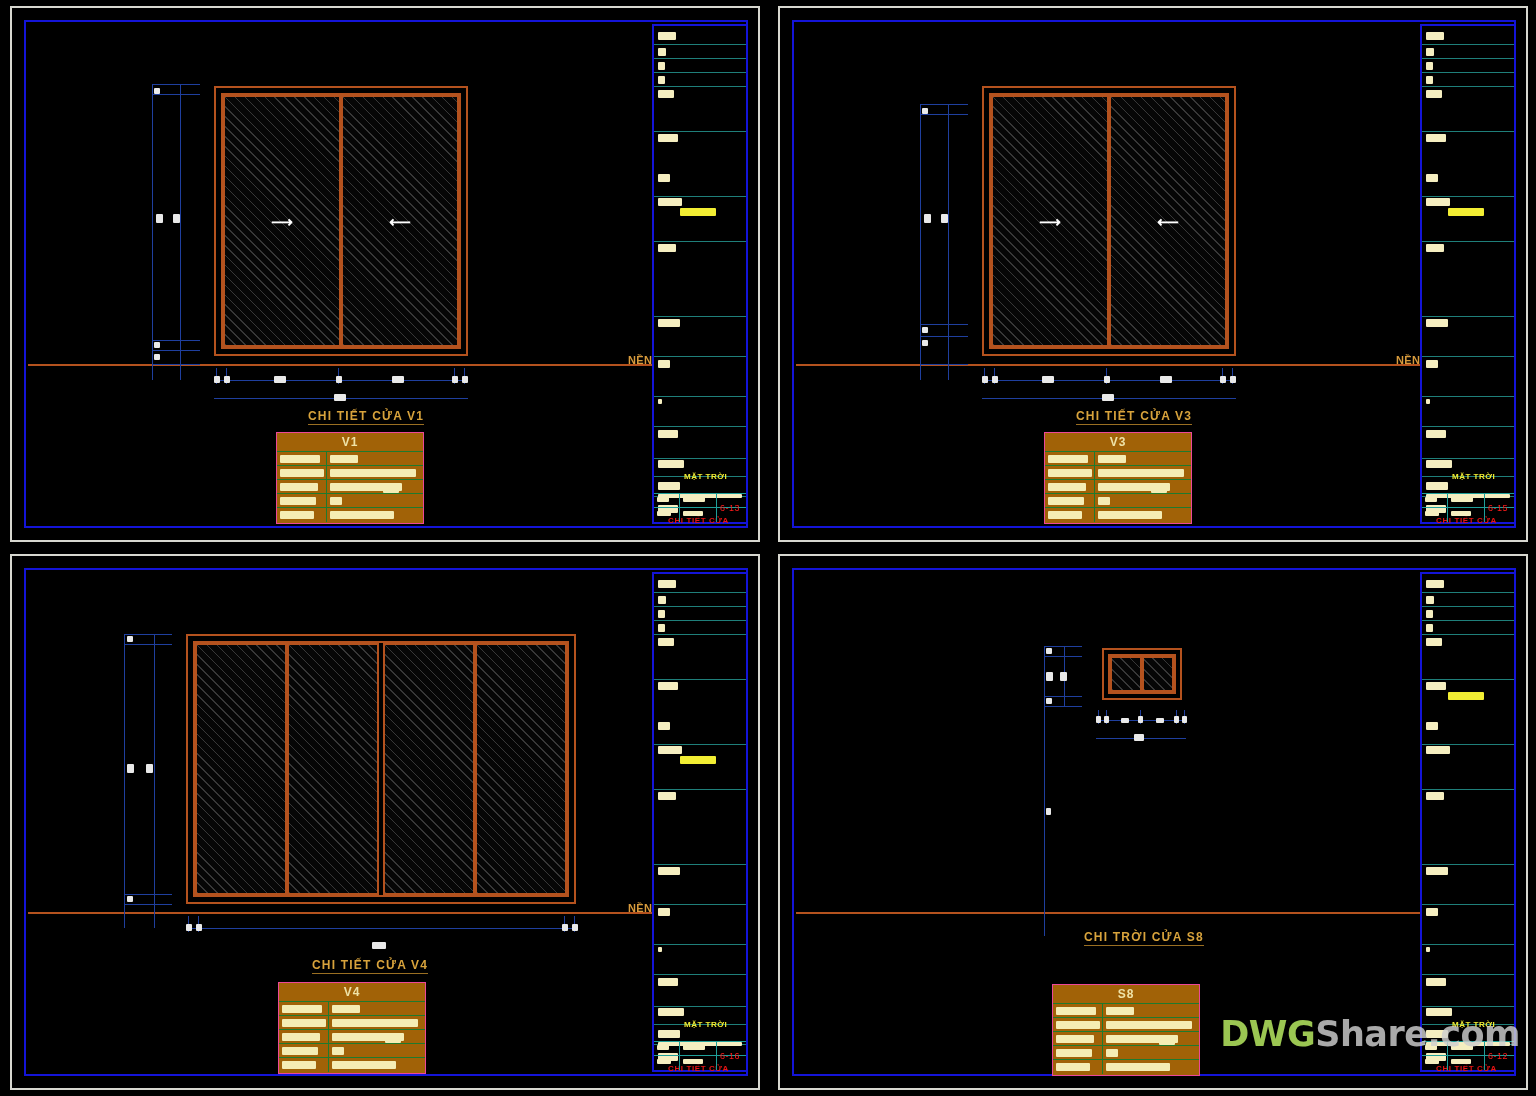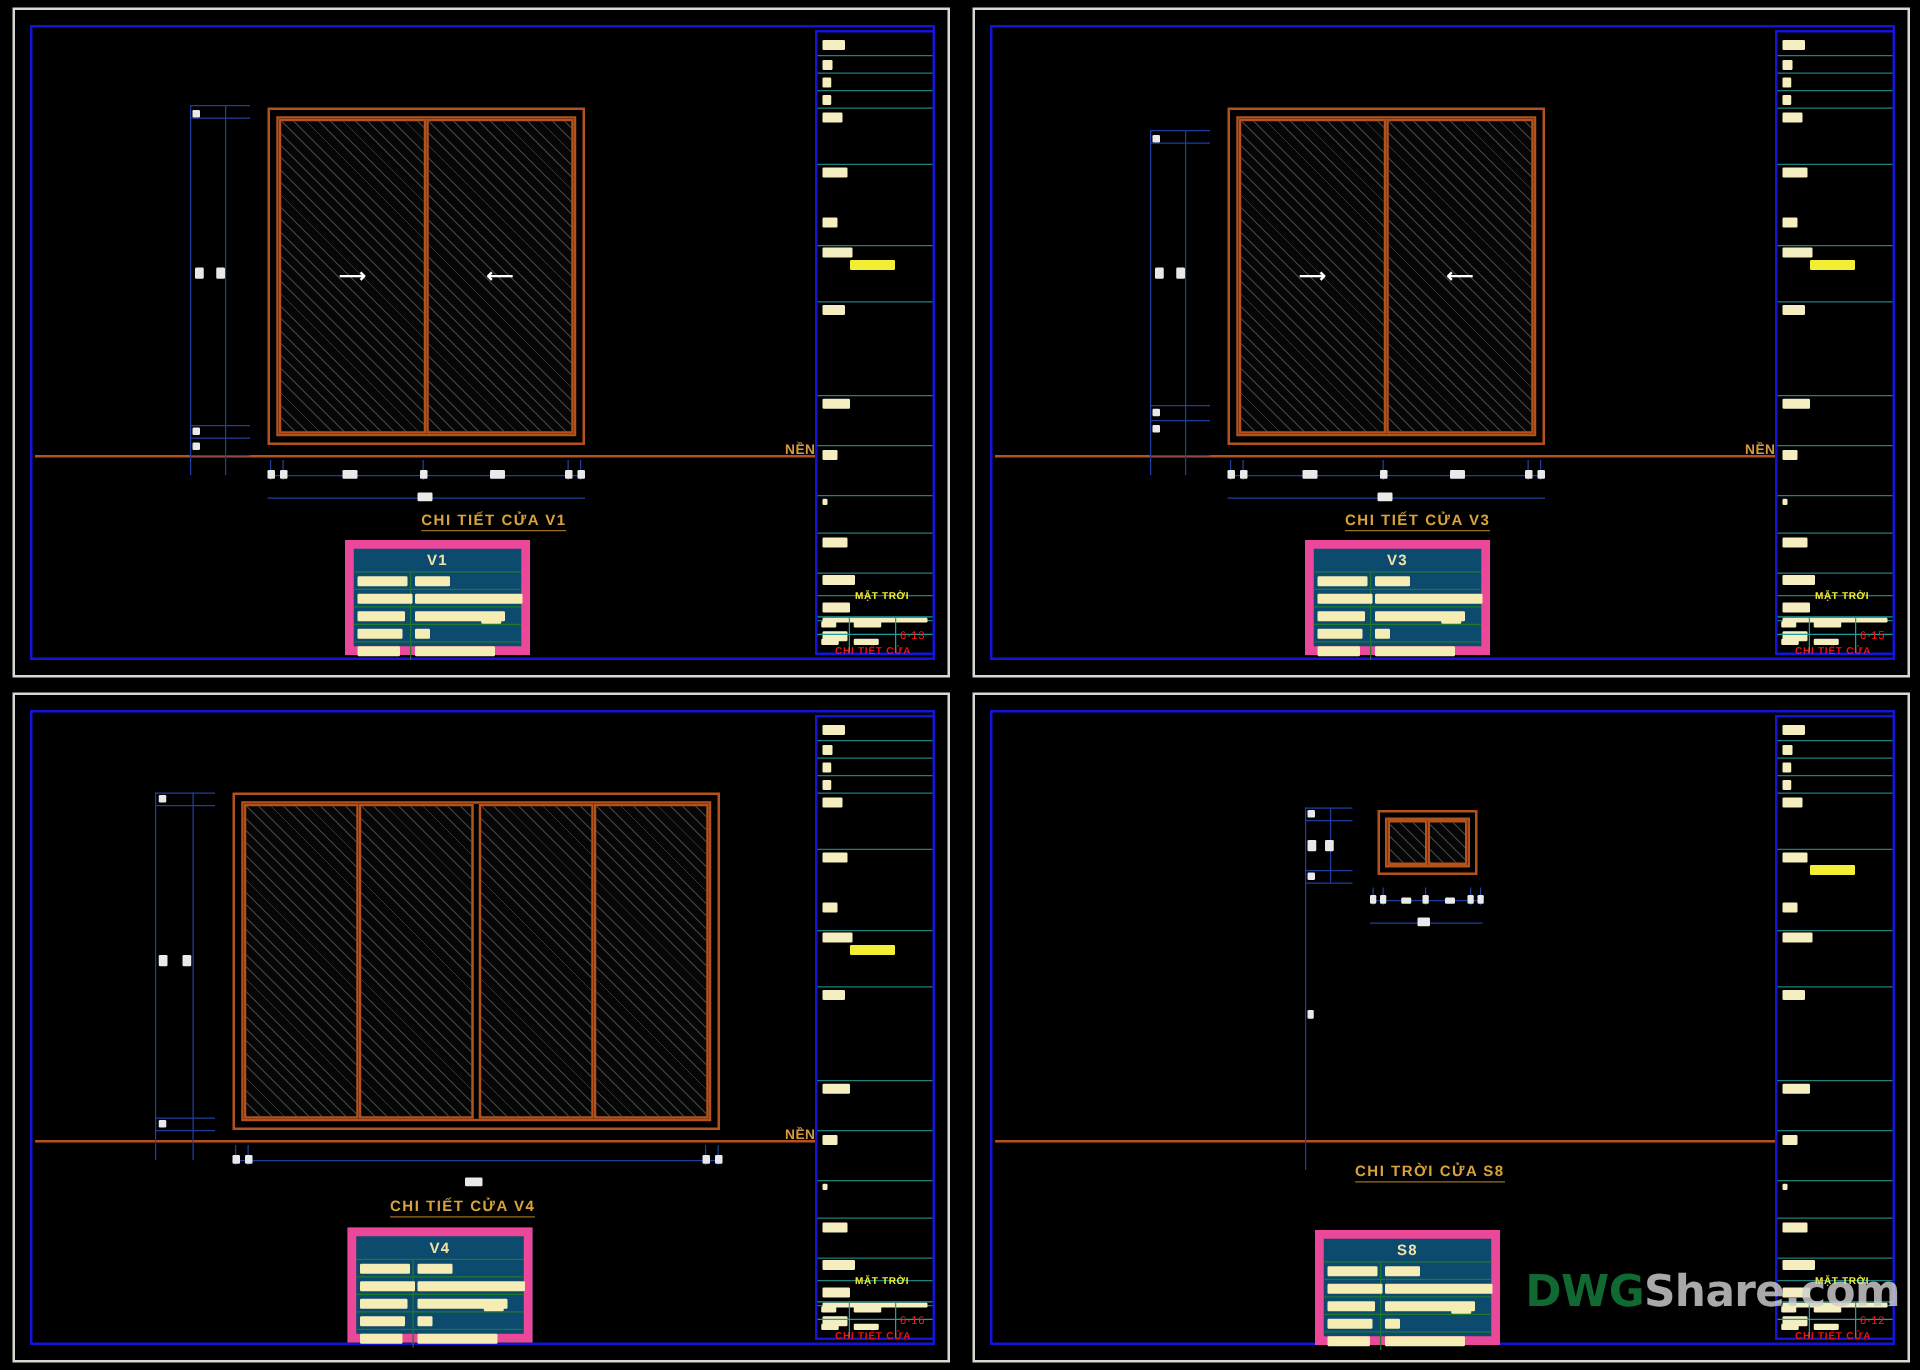--- a/index.html
+++ b/index.html
@@ -37,21 +37,21 @@
   .dimline.h{height:1px;}
   .dimline.v{width:1px;}
   .dimtxt{position:absolute;background:#e9e9e9;height:7px;border-radius:1px;}
   .dimtxt.v{width:7px;height:9px;}
 
   
   .dwg-title{position:absolute;color:#d8a33c;font-size:12px;font-weight:bold;letter-spacing:1.2px;
              border-bottom:1px solid #9a6f22;padding-bottom:1px;white-space:nowrap;}
 
   
-  .spec-table{position:absolute;border:7px solid #ec4899;box-sizing:border-box;background:#0c4a6e;}
+  .spec-table{position:absolute;border:1px solid #ec4899;box-sizing:border-box;background:#a16207;}
   .spec-head{height:18px;border-bottom:1px solid #1f7a2e;display:flex;align-items:center;justify-content:center;
              color:#efe3a8;font-size:12px;font-weight:bold;letter-spacing:1px;}
   .spec-row{height:14px;border-bottom:1px solid #1f7a2e;display:flex;box-sizing:border-box;}
   .spec-row:last-child{border-bottom:none;}
   .spec-c1{width:34%;border-right:1px solid #1f7a2e;box-sizing:border-box;position:relative;}
   .spec-c2{flex:1;position:relative;}
   .rbar{position:absolute;background:#f5edb4;height:8px;top:3px;border-radius:1px;}
 
   
   .titleblock{position:absolute;top:24px;bottom:24px;right:20px;width:96px;border:2px solid #1414d8;box-sizing:border-box;background:#000;}
@@ -61,21 +61,21 @@
   .tb-yellow{position:absolute;color:#f2ee33;font-size:8px;font-weight:bold;letter-spacing:.5px;white-space:nowrap;}
   .tb-red{position:absolute;color:#e81414;font-size:8px;font-weight:bold;letter-spacing:.6px;white-space:nowrap;}
   .tb-sheet{position:absolute;color:#ff1a1a;font-size:9px;font-weight:normal;letter-spacing:.5px;white-space:nowrap;}
   .tb-grid{position:absolute;left:0;right:0;bottom:0;height:28px;border-top:1px solid #1f9f9a;}
   .tb-grid .vline{position:absolute;top:0;bottom:0;width:1px;background:#1f9f9a;}
   .tb-grid .hline{position:absolute;left:0;right:0;height:1px;background:#1f9f9a;}
 
   
   .watermark{position:absolute;right:16px;bottom:42px;font-size:35px;font-weight:bold;letter-spacing:-.5px;
              opacity:.82;z-index:40;pointer-events:none;font-family:"DejaVu Sans",sans-serif;}
-  .wm-dwg{color:#15803d;}
+  .wm-dwg{color:#bef264;}
   .wm-share{color:#cfcfcf;}
 </style>
 </head>
 <body>
 
 <div class="sheet-grid">
 
   <div class="sheet">
     <div class="outer-border"></div>
     <div class="inner-border"></div>
@@ -118,21 +118,21 @@
       <div class="dimline v" style="left:436px;top:344px;height:16px;"></div>
       <div class="dimtxt" style="left:186px;top:352px;width:6px;"></div>
       <div class="dimtxt" style="left:196px;top:352px;width:6px;"></div>
       <div class="dimtxt" style="left:246px;top:352px;width:12px;"></div>
       <div class="dimtxt" style="left:308px;top:352px;width:6px;"></div>
       <div class="dimtxt" style="left:364px;top:352px;width:12px;"></div>
       <div class="dimtxt" style="left:424px;top:352px;width:6px;"></div>
       <div class="dimtxt" style="left:434px;top:352px;width:6px;"></div>
       <div class="dimtxt" style="left:306px;top:370px;width:12px;"></div>
 
-      <div class="dwg-title" style="left:280px;top:385px;margin-left:29px;">CHI TIẾT CỬA V1</div>
+      <div class="dwg-title" style="left:280px;top:385px;">CHI TIẾT CỬA V1</div>
 
       <div class="spec-table" style="left:248px;top:408px;width:148px;height:92px;">
         <div class="spec-head">V1</div>
         <div class="spec-row">
           <div class="spec-c1">
               <span class="rbar" style="left:3px;width:40px;"></span>
             </div>
           <div class="spec-c2">
               <span class="rbar" style="left:3px;width:28px;"></span>
             </div>

